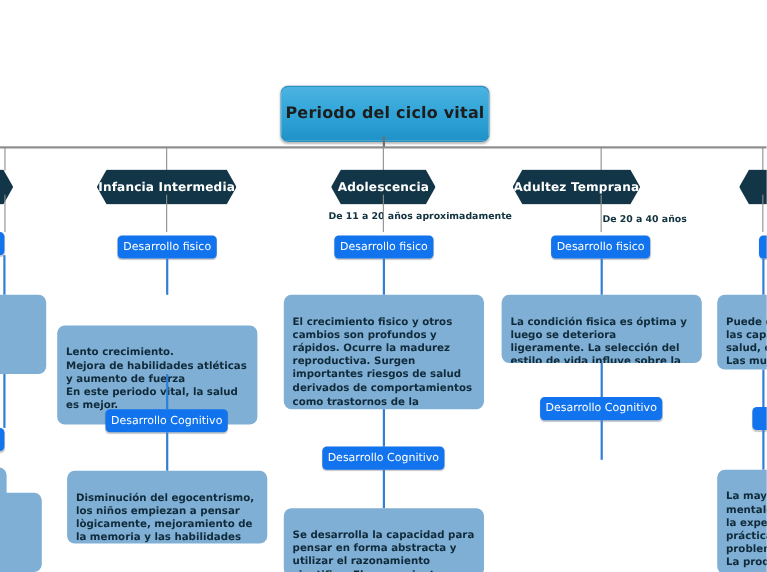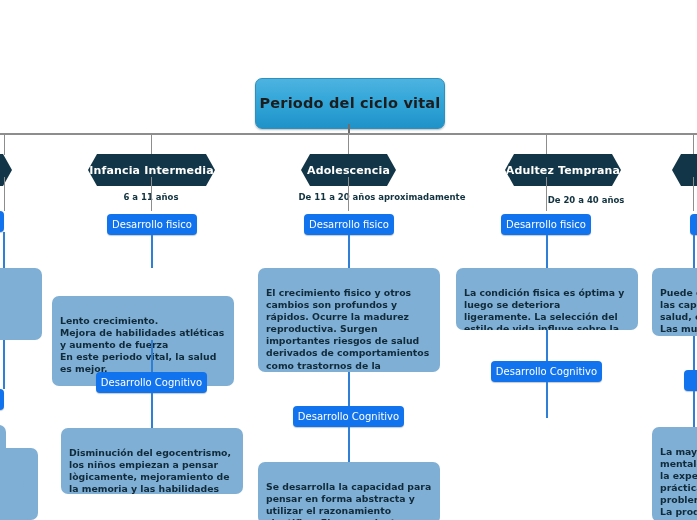--- a/index.html
+++ b/index.html
@@ -135,23 +135,20 @@
   <div class="content-box" style="left:-72px; top:448px; width:110px; height:72px;">
     
   </div>
   <div class="content-box" style="left:-86px; top:478px; width:110px; height:60px;">
     
   </div>
 
   <div class="stage-hex" style="left:88px; top:154px; width:127px;">
     <span>Infancia Intermedia</span>
   </div>
-  <div class="age-label" style="left:71px; top:192px; width:160px;">
-    <span>6 a 11 años</span>
-  </div>
   <div class="vline-gray" style="left:151px; top:177px; height:34px;"></div>
   <div class="pill" style="left:107px; top:214px; width:90px;">
     <span>Desarrollo fisico</span>
   </div>
   <div class="vline-blue" style="left:151px; top:235px; height:33px;"></div>
   <div class="content-box" style="left:52px; top:268px; width:182px; height:90px;margin-top:28px;">
     <span>Lento crecimiento.
 Mejora de habilidades atléticas y aumento de fuerza
 En este periodo vital, la salud es mejor.</span>
   </div>
@@ -180,21 +177,21 @@
   </div>
   <div class="vline-blue" style="left:348px; top:372px; height:34px;"></div>
   <div class="pill" style="left:293px; top:406px; width:111px;">
     <span>Desarrollo Cognitivo</span>
   </div>
   <div class="vline-blue" style="left:348px; top:427px; height:35px;"></div>
   <div class="content-box" style="left:258px; top:462px; width:182px; height:62px;">
     <span>Se desarrolla la capacidad para pensar en forma abstracta y utilizar el razonamiento cientifico. El pensamiento inmaduro persiste en algunas actitudes y</span>
   </div>
 
-  <div class="stage-hex" style="left:505px; top:154px; width:116px;">
+  <div class="stage-hex" style="left:466px; top:154px; width:116px;">
     <span>Adultez Temprana</span>
   </div>
   <div class="age-label" style="left:516px; top:195px; width:140px;">
     <span>De 20 a 40 años</span>
   </div>
   <div class="vline-gray" style="left:546px; top:177px; height:34px;"></div>
   <div class="pill" style="left:501px; top:214px; width:90px;">
     <span>Desarrollo fisico</span>
   </div>
   <div class="vline-blue" style="left:546px; top:235px; height:33px;"></div>

